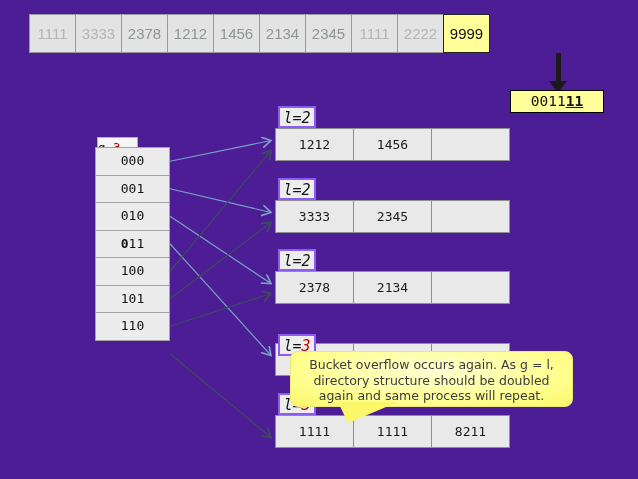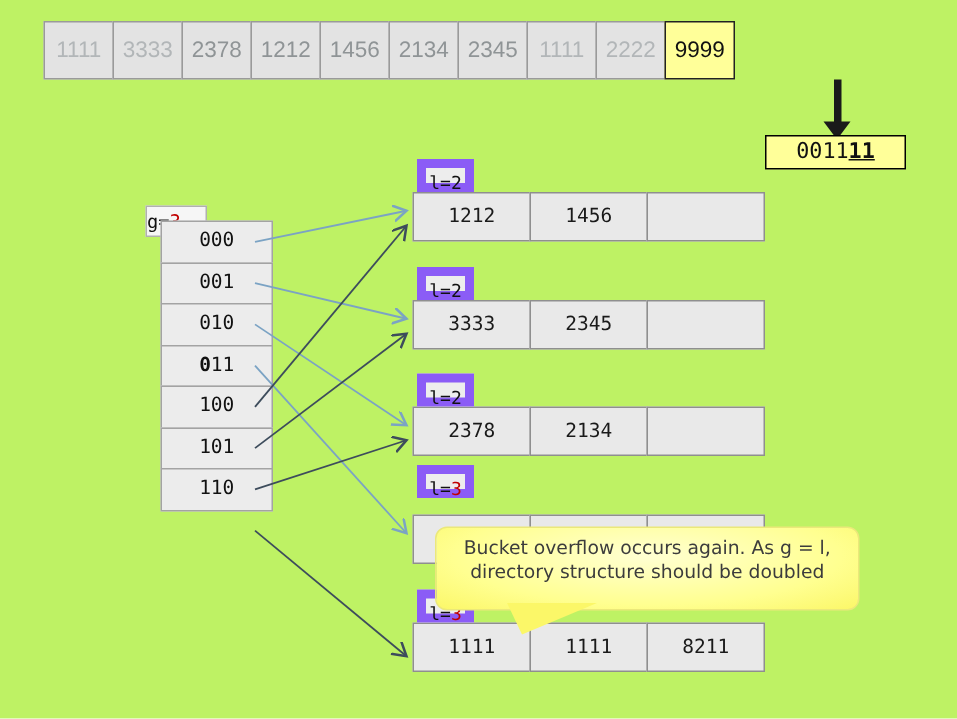--- a/index.html
+++ b/index.html
@@ -1,16 +1,16 @@
 <!DOCTYPE html>
 <html><head>
 <meta charset="utf-8">
 <style>
   html,body{margin:0;padding:0;background:#fff;}
-  #canvas{position:relative;width:638px;height:479px;background:#bef264;overflow:hidden;
+  #canvas{position:relative;width:638px;height:479px;background:#4c1d95;overflow:hidden;
           font-family:"Liberation Sans",sans-serif;}
 
   
   #key-row{position:absolute;left:29px;top:14px;display:flex;}
   .kcell{box-sizing:border-box;width:47px;height:39px;margin-left:-1px;
          border:1px solid #9a9a9a;background:#e3e3e3;
          font-size:15px;line-height:37px;text-align:center;}
   .kcell:first-child{margin-left:0;}
   .kcell.m-light{color:#b2b6b8;}
   .kcell.m-dark{color:#8f9496;}
@@ -26,31 +26,31 @@
   #hash-box{position:absolute;left:510px;top:90px;width:94px;height:23px;box-sizing:border-box;
         background:#ffff99;border:1.5px solid #000;text-align:center;
         font-family:"DejaVu Sans Mono",monospace;font-size:14.5px;line-height:20px;color:#111;}
   #hash-box .suffix{font-weight:bold;text-decoration:underline;}
 
   
   #gbox{position:absolute;left:97px;top:137px;width:41px;height:21px;box-sizing:border-box;
         background:#f6f6f6;border:1px solid #b0b0b0;text-align:left;
         font-family:"DejaVu Sans Mono",monospace;font-size:12.5px;line-height:19px;color:#111;}
   #gbox .red{color:#c00000;}
-  #directory{position:absolute;left:95px;top:147px;width:75px;margin-left:12px;}
+  #directory{position:absolute;left:95px;top:147px;width:75px;}
   .drow{box-sizing:border-box;width:75px;height:28.5px;margin-top:-1px;
         border:1px solid #a3a3a3;background:#ececec;text-align:center;
         font-family:"DejaVu Sans Mono",monospace;font-size:13px;line-height:26.5px;color:#111;}
   .drow:first-child{margin-top:0;}
   .drow .b{font-weight:bold;}
 
   
   .blabel{position:absolute;left:278px;width:38px;height:22px;box-sizing:border-box;
-        background:#ededed;border:6px solid #8b5cf6;text-align:center;
-        font-family:"DejaVu Sans Mono",monospace;font-size:12px;line-height:20px;color:#111;z-index:2;}
+        background:#ededed;border:2px solid #8b5cf6;text-align:center;
+        font-family:"DejaVu Sans Mono",monospace;font-size:15px;line-height:20px;color:#111;z-index:2;font-style:italic;}
   .blabel .red{color:#c00000;}
   .bcells{position:absolute;left:275px;display:flex;z-index:1;}
   .bcell{box-sizing:border-box;width:79px;height:33px;margin-left:-1px;
         border:1px solid #8f8f8f;background:#e9e9e9;text-align:center;
         font-family:"DejaVu Sans Mono",monospace;font-size:13px;line-height:31px;color:#1a1a1a;}
   .bcell:first-child{margin-left:0;}
 
   
   #arrows{position:absolute;left:0;top:0;width:638px;height:479px;z-index:3;pointer-events:none;}
 
@@ -111,21 +111,21 @@
     <div class="bcell"></div>
   </div>
 
   <div class="blabel" style="top:249px"><span>l=</span><span>2</span></div>
   <div class="bcells" style="top:271px">
     <div class="bcell">2378</div>
     <div class="bcell">2134</div>
     <div class="bcell"></div>
   </div>
 
-  <div class="blabel" style="top:310px"><span>l=</span><span class="red">3</span></div>
+  <div class="blabel" style="top:334px"><span>l=</span><span class="red">3</span></div>
   <div class="bcells" style="top:343px">
     <div class="bcell"></div>
     <div class="bcell"></div>
     <div class="bcell"></div>
   </div>
 
   <div class="blabel" style="top:393px"><span>l=</span><span class="red">3</span></div>
   <div class="bcells" style="top:415px">
     <div class="bcell">1111</div>
     <div class="bcell">1111</div>
@@ -147,18 +147,19 @@
       <line x1="170" y1="243.75" x2="271" y2="355.5" stroke="#7BA3C4" stroke-width="1.2" marker-end="url(#head-blue)"></line>
       <line x1="170" y1="271.25" x2="271" y2="150.5" stroke="#3D4C5C" stroke-width="1.2" marker-end="url(#head-dark)"></line>
       <line x1="170" y1="298.75" x2="271" y2="222.5" stroke="#3D4C5C" stroke-width="1.2" marker-end="url(#head-dark)"></line>
       <line x1="170" y1="326.25" x2="271" y2="293.5" stroke="#3D4C5C" stroke-width="1.2" marker-end="url(#head-dark)"></line>
       <line x1="170" y1="353.75" x2="271" y2="437.5" stroke="#3D4C5C" stroke-width="1.2" marker-end="url(#head-dark)"></line>
     </svg>
 
   <div id="callout">
     <div class="callout-line">Bucket overflow occurs again. As g = l,</div>
     <div class="callout-line">directory structure should be doubled</div>
+    <div class="callout-line">again and same process will repeat.</div>
   </div>
   <svg id="callout-tail" viewBox="0 0 84 22">
     <polygon points="10,0 70,0 20,21" fill="#fbf768"></polygon>
   </svg>
 
 </div>
 
 </body></html>

